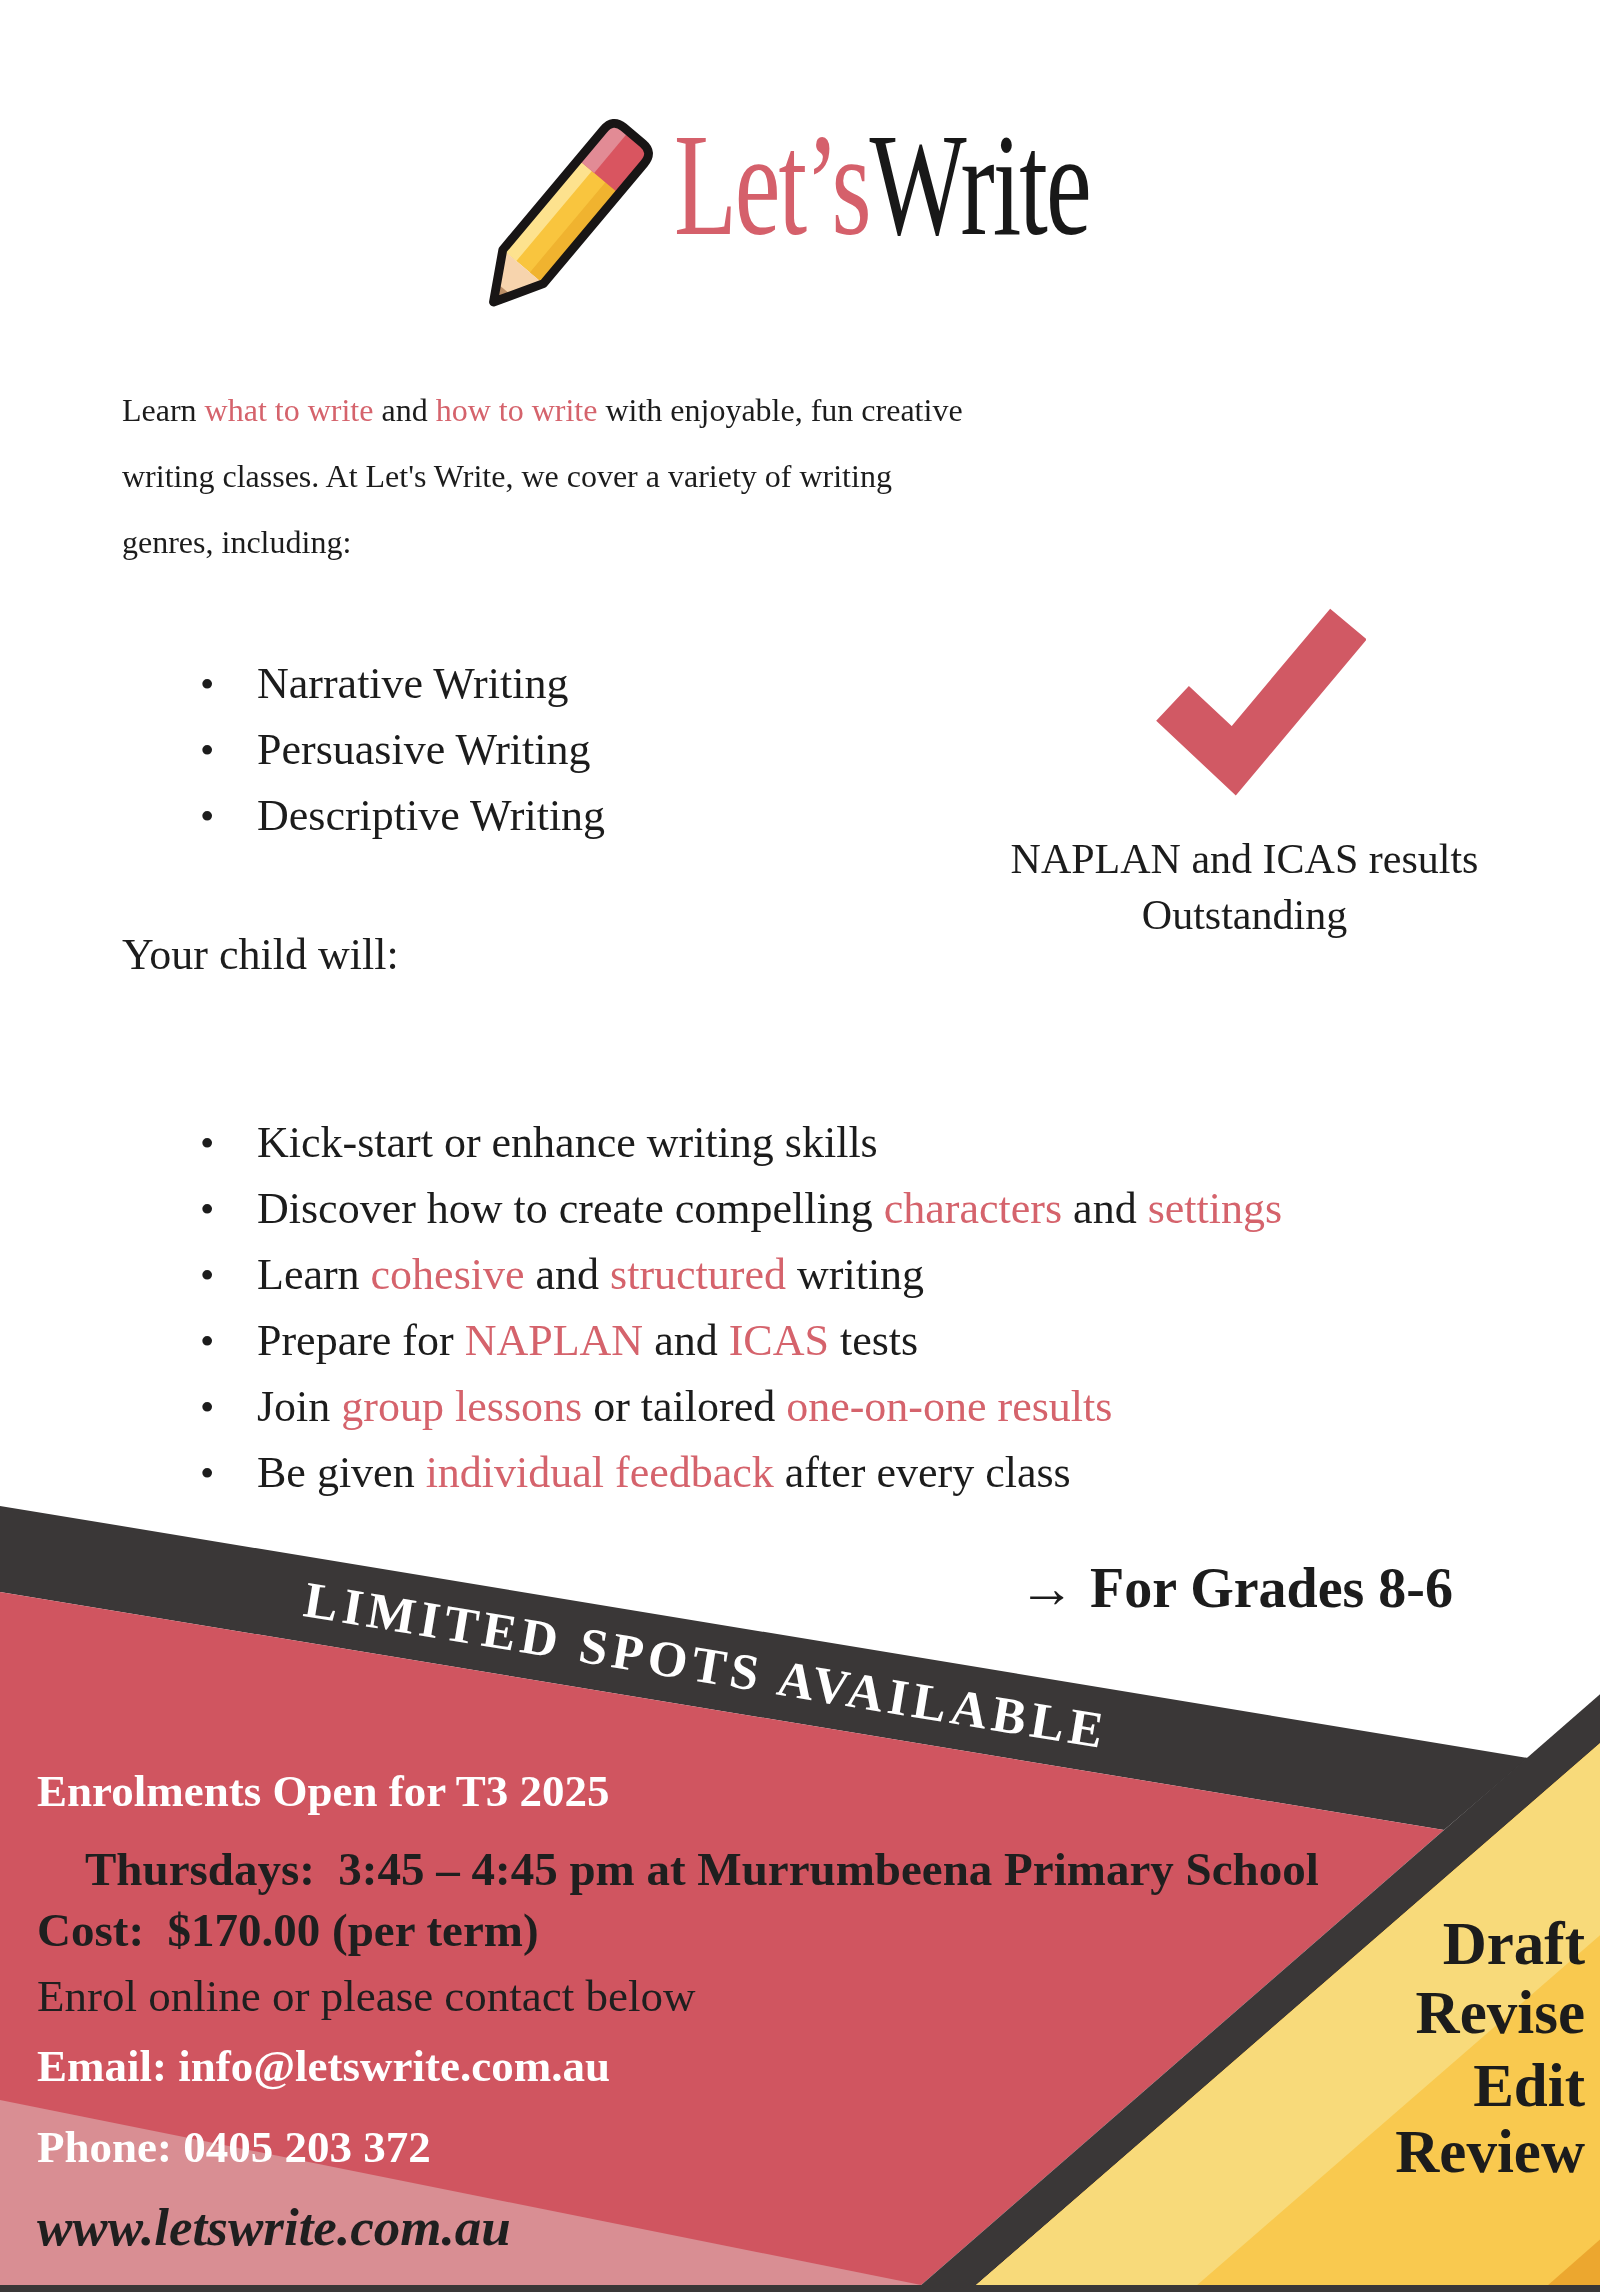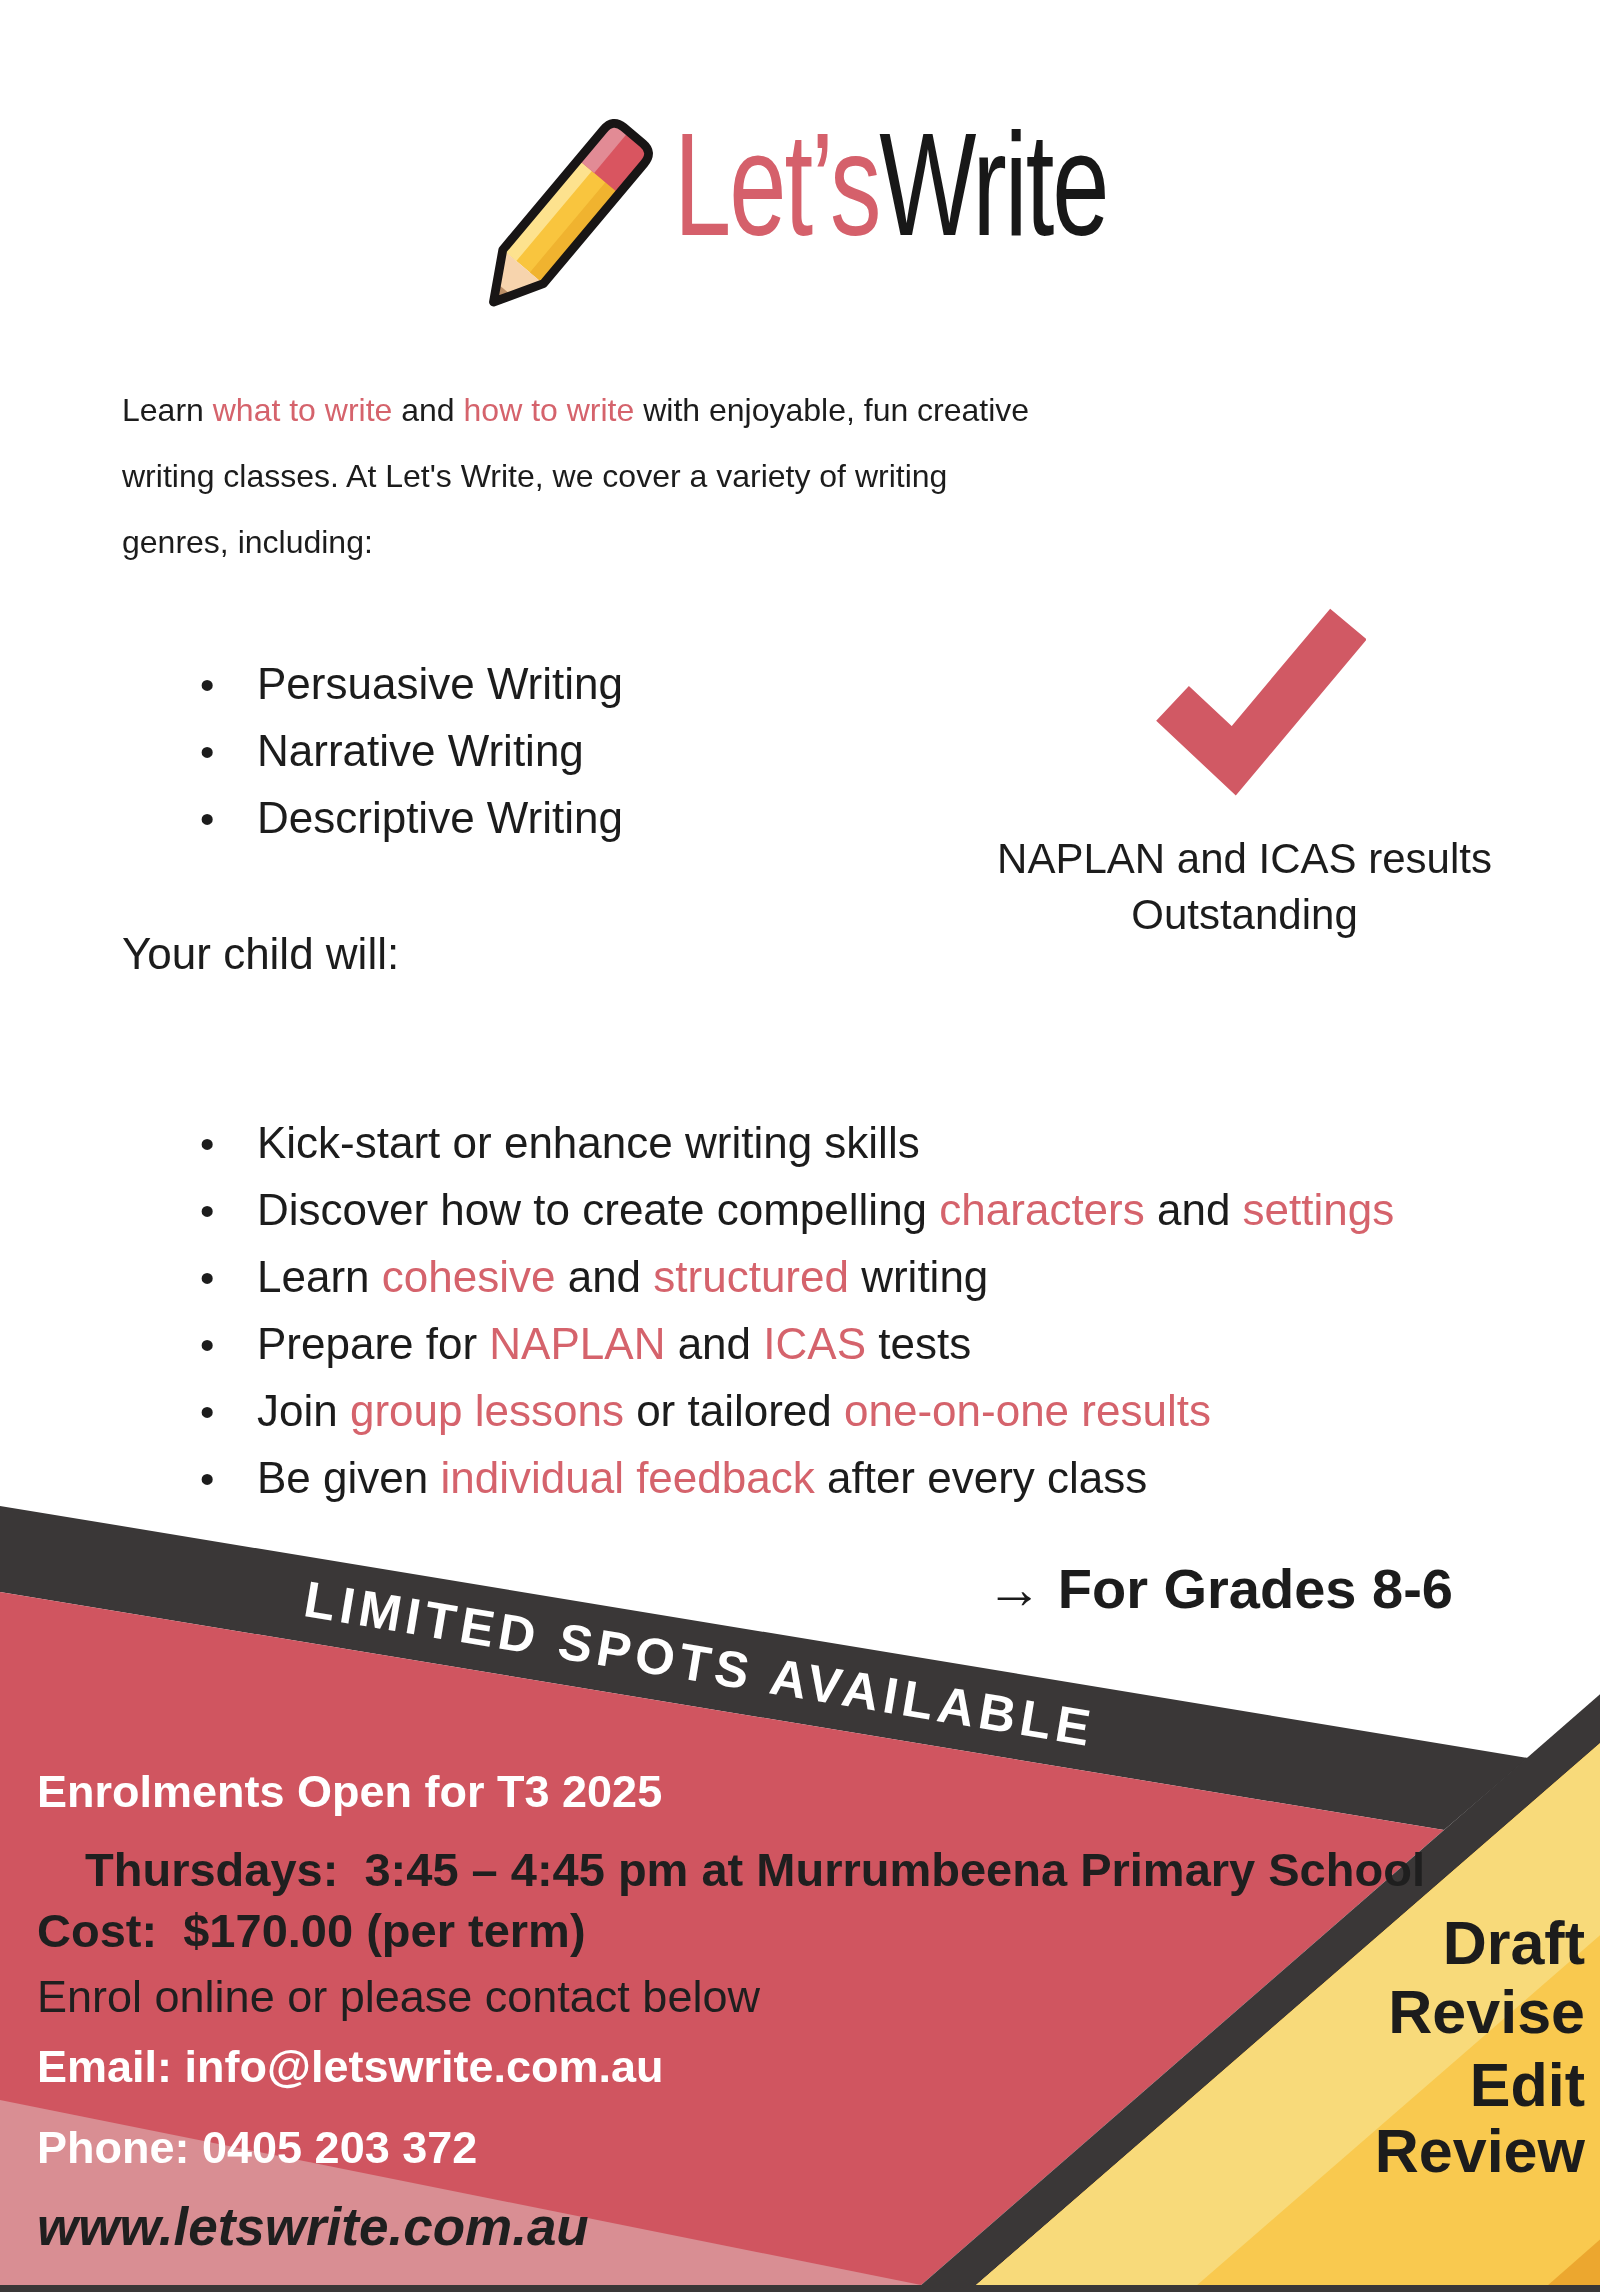--- a/index.html
+++ b/index.html
@@ -1,18 +1,18 @@
 <!DOCTYPE html>
 <html><head>
 <meta charset="utf-8">
 <style>
   html,body{margin:0;padding:0;background:#ffffff;}
   #page{
     position:relative;width:1600px;height:2293px;overflow:hidden;background:#ffffff;
-    font-family:Liberation Sans, sans-serif;color:#1c1c1c;
+    font-family:Liberation Serif, serif;color:#1c1c1c;
   }
   
   #logo-pencil{position:absolute;left:459px;top:71px;}
   #brand{position:absolute;left:674px;top:106px;height:167px;white-space:nowrap;
          font-size:147px;line-height:157px;letter-spacing:-2.9px;
          transform:scaleX(0.70);transform-origin:0 0;}
   .brand-red{color:#d5606b;}
   .brand-black{color:#181818;}
   
   #intro{position:absolute;left:122px;top:377px;width:1402px;margin:0;
@@ -97,22 +97,22 @@
       <path d="M80,215 L80,55 Q80,40 94,40 L120,40 Q134,40 134,55 L134,215 L107,262 Z" fill="none" stroke="#181515" stroke-width="9" stroke-linejoin="round"></path>
     </g>
   </svg>
   <div id="brand"><span class="brand-red">Let’s</span><span class="brand-black">Write</span></div>
 
   <p id="intro"><span class="rich-k">Learn </span><span class="rich-red">what to write</span><span class="rich-k"> and </span><span class="rich-red">how to write</span><span class="rich-k"> with enjoyable, fun creative
 writing classes. At Let's Write, we cover a variety of writing
 genres, including:</span></p>
 
   <div id="genres" class="blist">
+    <div class="li"><span class="dot">•</span><span>Narrative Writing</span></div>
     <div class="li"><span class="dot">•</span><span>Persuasive Writing</span></div>
-    <div class="li"><span class="dot">•</span><span>Narrative Writing</span></div>
     <div class="li"><span class="dot">•</span><span>Descriptive Writing</span></div>
   </div>
 
   <svg id="check" viewBox="0 0 220 205" width="211" height="196" aria-hidden="true">
     <path d="M18,105 L82,165 L202,22" fill="none" stroke="#d15964" stroke-width="50" stroke-linejoin="miter"></path>
   </svg>
   <div id="results">
     <div>NAPLAN and ICAS results</div>
     <div>Outstanding</div>
   </div>

